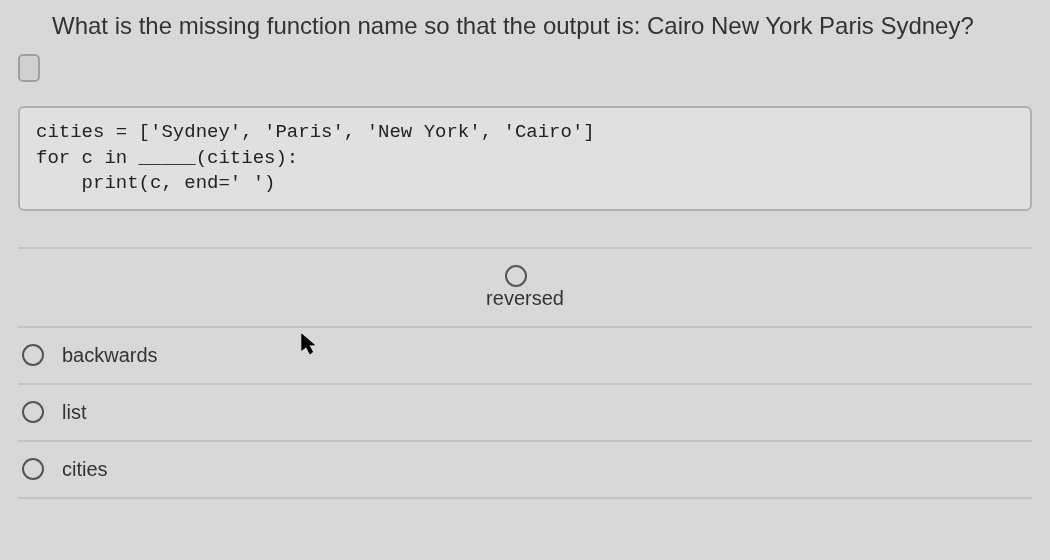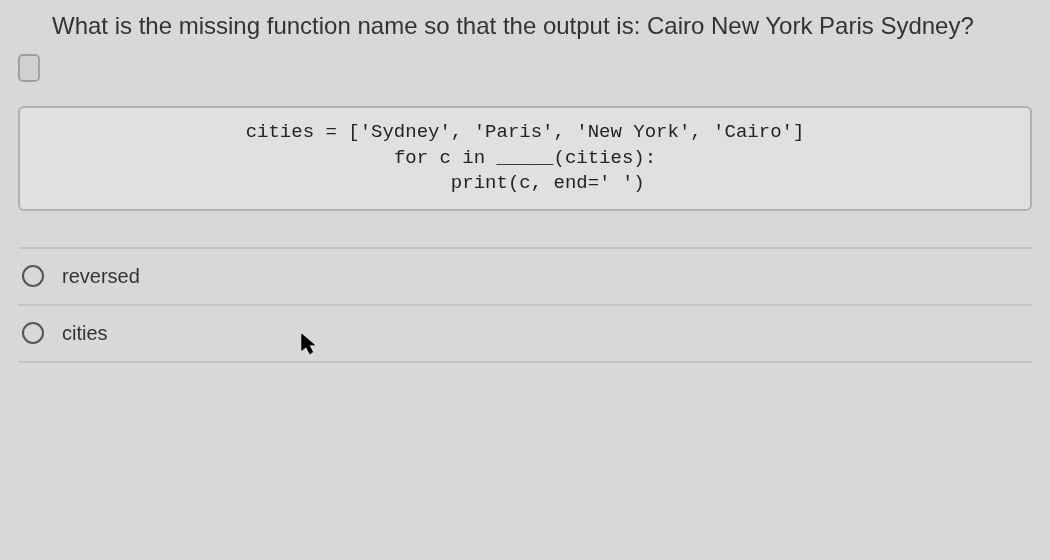--- a/index.html
+++ b/index.html
@@ -36,36 +36,36 @@
       border: 2px solid #b0b0b0;
       border-radius: 6px;
       background: #e0e0e0;
       padding: 12px 16px;
       font-family: 'Courier New', Courier, monospace;
       font-size: 19px;
       color: #222;
       white-space: pre;
       margin-bottom: 36px;
       line-height: 1.35;
-      text-align: center;
     }
     .options {
       margin-top: 10px;
     }
     .option-row {
       display: flex;
       align-items: center;
       border-bottom: 2px solid #c4c4c4;
       padding: 16px 4px;
       font-size: 20px;
       color: #333;
       cursor: pointer;
     }
     .option-row:first-child {
       border-top: 2px solid #c4c4c4;
+      flex-direction: column;
     }
     .radio {
       width: 22px;
       height: 22px;
       border: 2px solid #555;
       border-radius: 50%;
       margin-right: 18px;
       flex-shrink: 0;
       background: transparent;
     }
@@ -95,20 +95,28 @@
 <span>for c in _____(cities):</span>
 <span>    print(c, end=' ')</span></div>
 
 <div class="options">
   <div class="option-row">
     <span class="radio"></span>
     <span>reversed</span>
   </div>
   <div class="option-row">
     <span class="radio"></span>
+    <span>backwards</span>
+  </div>
+  <div class="option-row">
+    <span class="radio"></span>
+    <span>list</span>
+  </div>
+  <div class="option-row">
+    <span class="radio"></span>
     <span>cities</span>
   </div>
 </div>
 
 <div class="cursor">
   <svg viewBox="0 0 20 26">
     <path d="M2 2 L2 20 L7 16 L11 24 L14 22 L10 14 L16 14 Z" fill="#000" stroke="#000" stroke-width="1"></path>
   </svg>
 </div>
 

